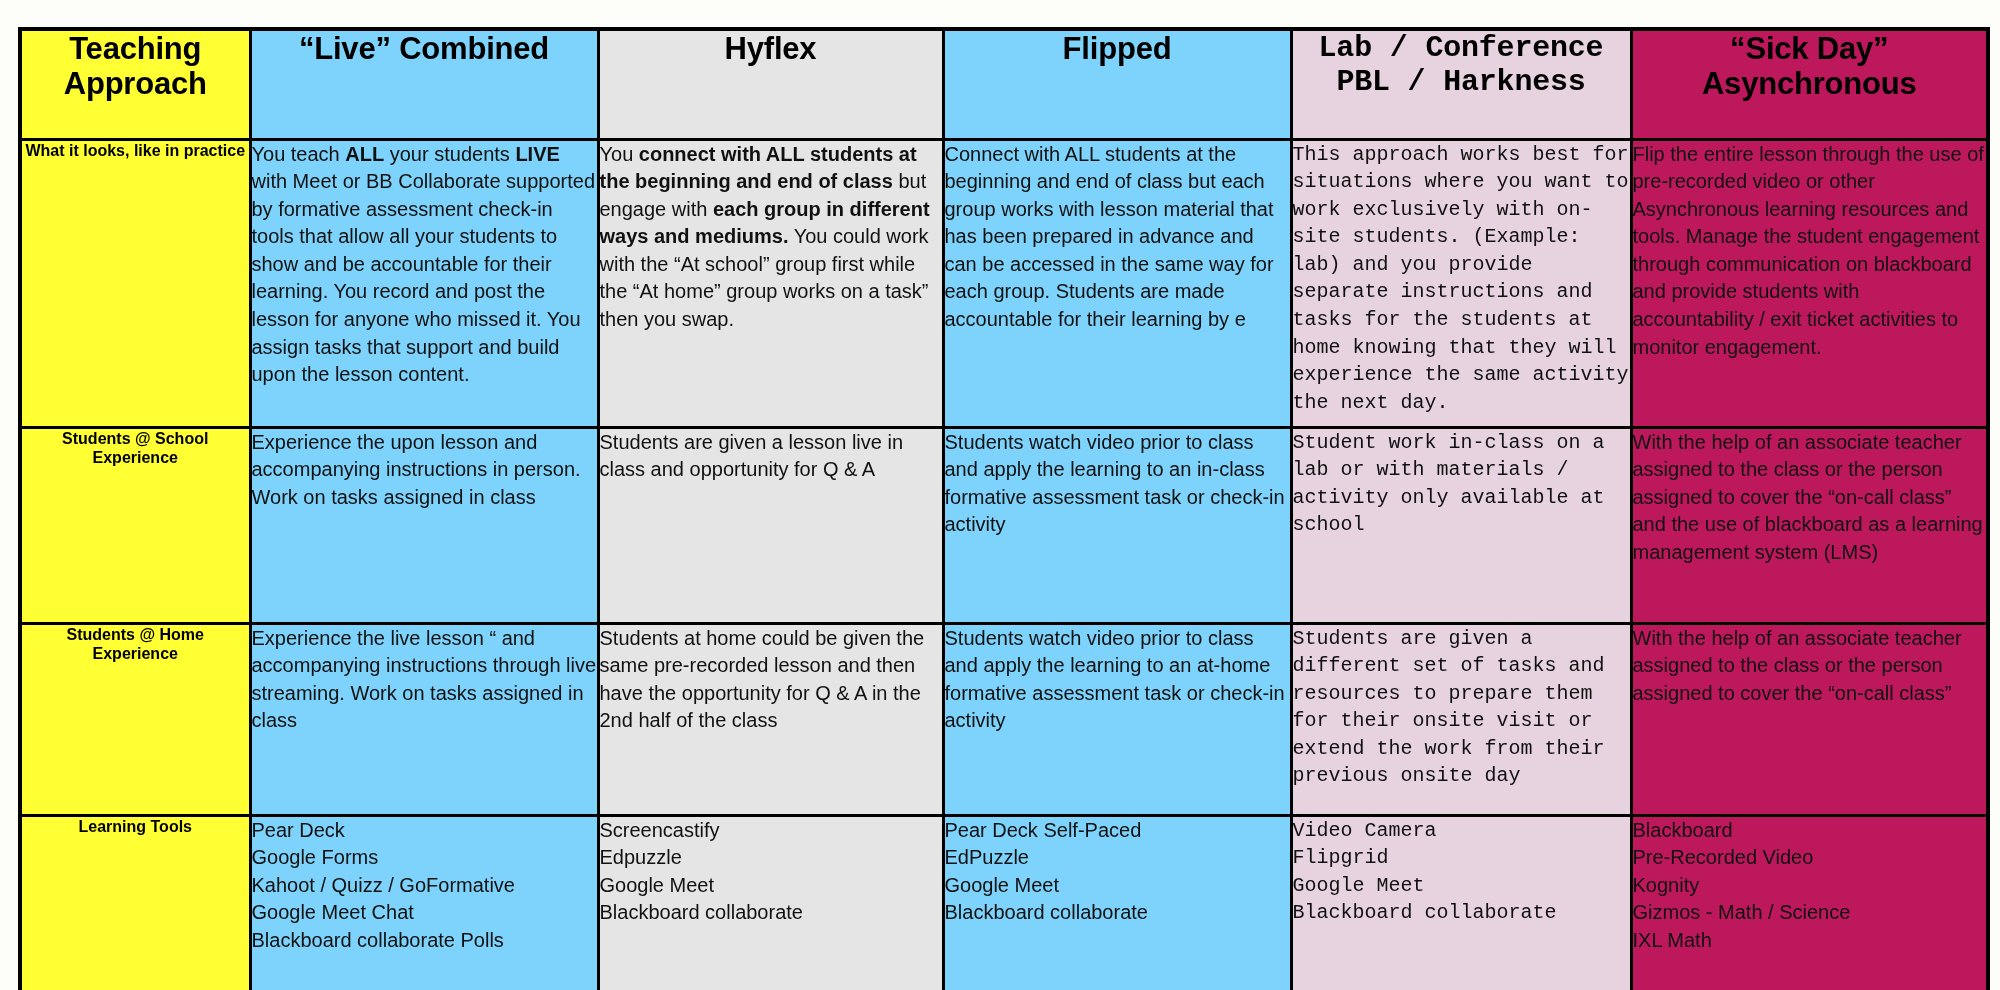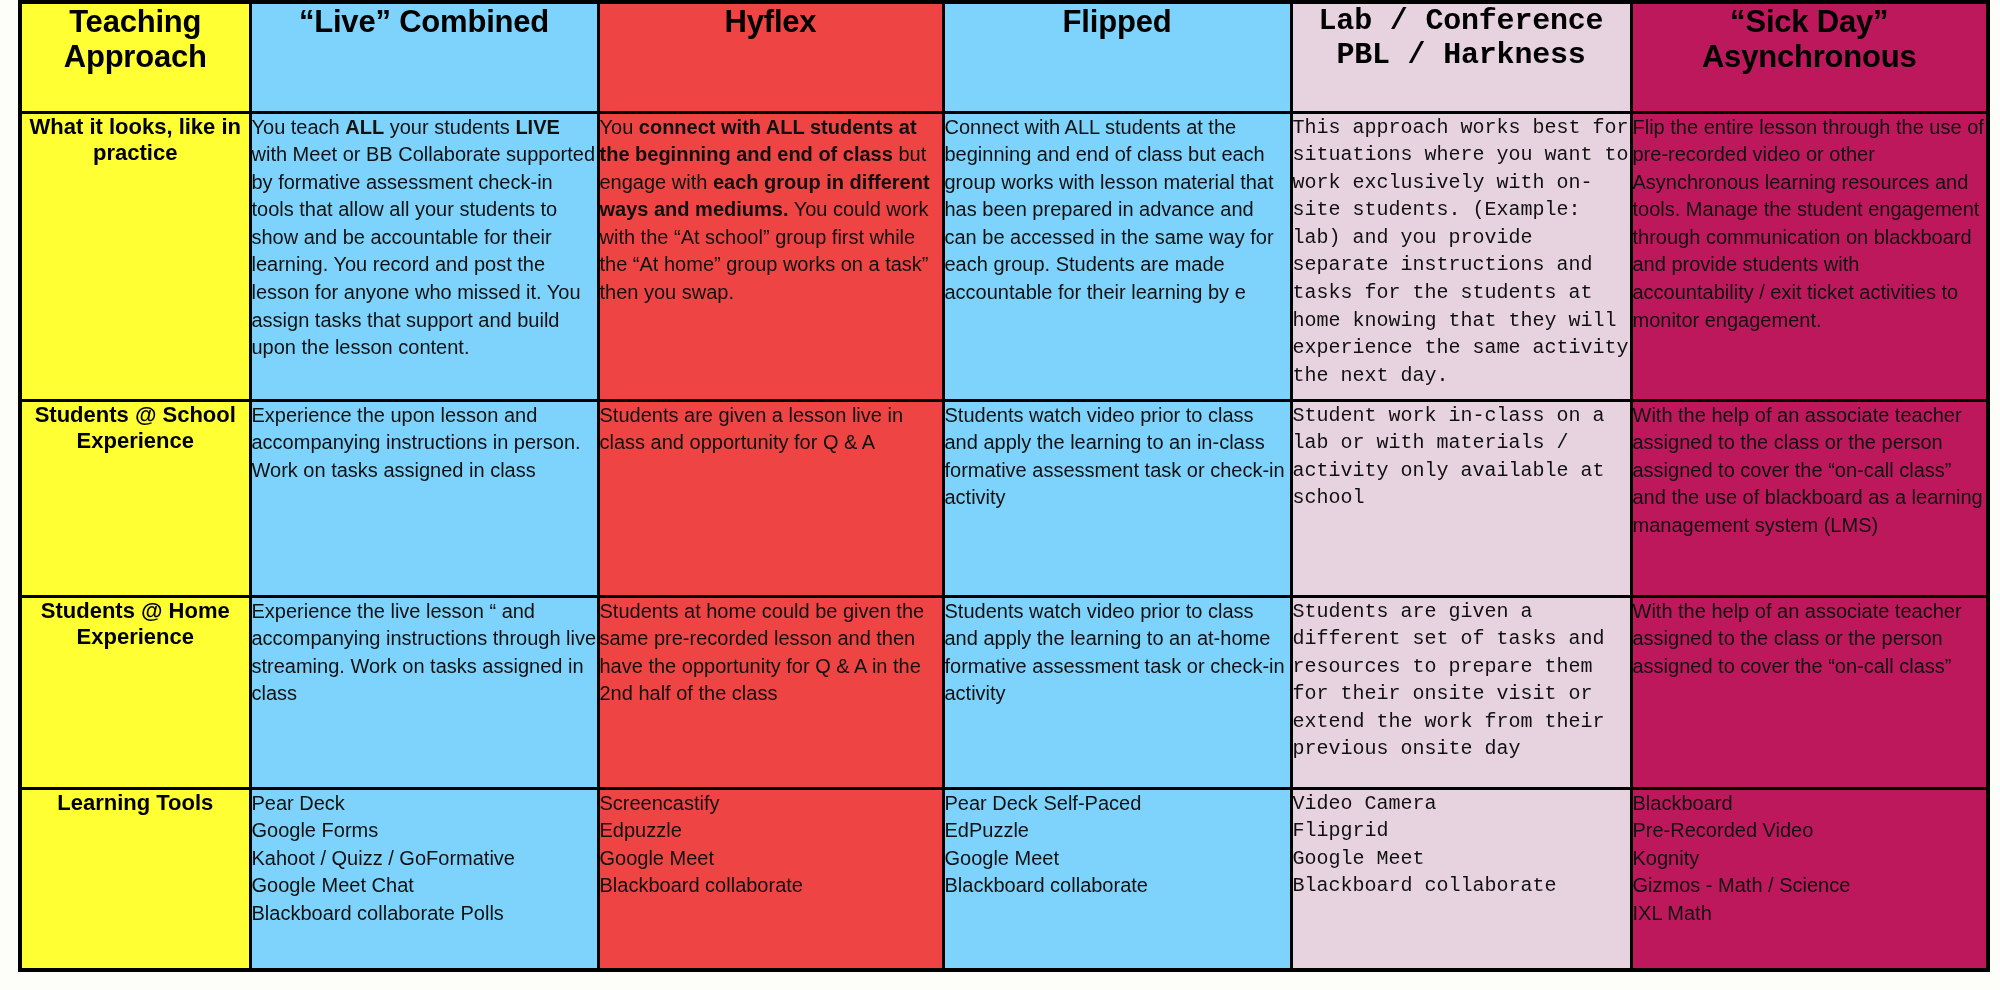--- a/index.html
+++ b/index.html
@@ -12,21 +12,21 @@
     height: 990px;
     font-family: "Liberation Sans", sans-serif;
     overflow: hidden;
   }
   #sheet {
     position: relative;
     width: 2000px;
     height: 990px;
     background: #fdfdfa;
     box-sizing: border-box;
-    padding: 0 14px 12px 18px;
+    padding: 27px 14px 12px 18px;
   }
   table.matrix {
     border-collapse: collapse;
     table-layout: fixed;
     width: 1968px;
     height: 968px;
     border: 4px solid #000000;
   }
   table.matrix td, table.matrix th {
     border: 3px solid #000000;
@@ -54,21 +54,21 @@
     color: #000;
     padding: 4px 6px;
   }
   th.hcell.small { font-size: 30px; }
 
   
   td.rowlabel {
     text-align: center;
     vertical-align: middle;
     font-weight: bold;
-    font-size: 22px;
+    font-size: 16px;
     line-height: 1.22;
     color: #000;
     padding: 6px 8px;
   }
 
   
   td.body {
     font-size: 20px;
     line-height: 1.38;
     color: #111;
@@ -84,21 +84,21 @@
   .spell {
     text-decoration-style: wavy;
     text-decoration-color: #e04a4a;
     text-decoration-thickness: 1px;
     text-underline-offset: 3px;
   }
 
   
   .fill-yellow { background: #ffff33; }
   .fill-blue   { background: #7dd3fc; }
-  .fill-green  { background: #ef4444; }
+  .fill-green  { background: #e5e5e5; }
   .fill-pink   { background: #e6d3df; font-family: Liberation Mono, monospace; }
   .fill-peach  { background: #be185d; }
 
   
   tr.r1 { height: 288px; }
   tr.r2 { height: 196px; }
   tr.r3 { height: 192px; }
   tr.r4 { height: 182px; }
 </style>
 </head>

